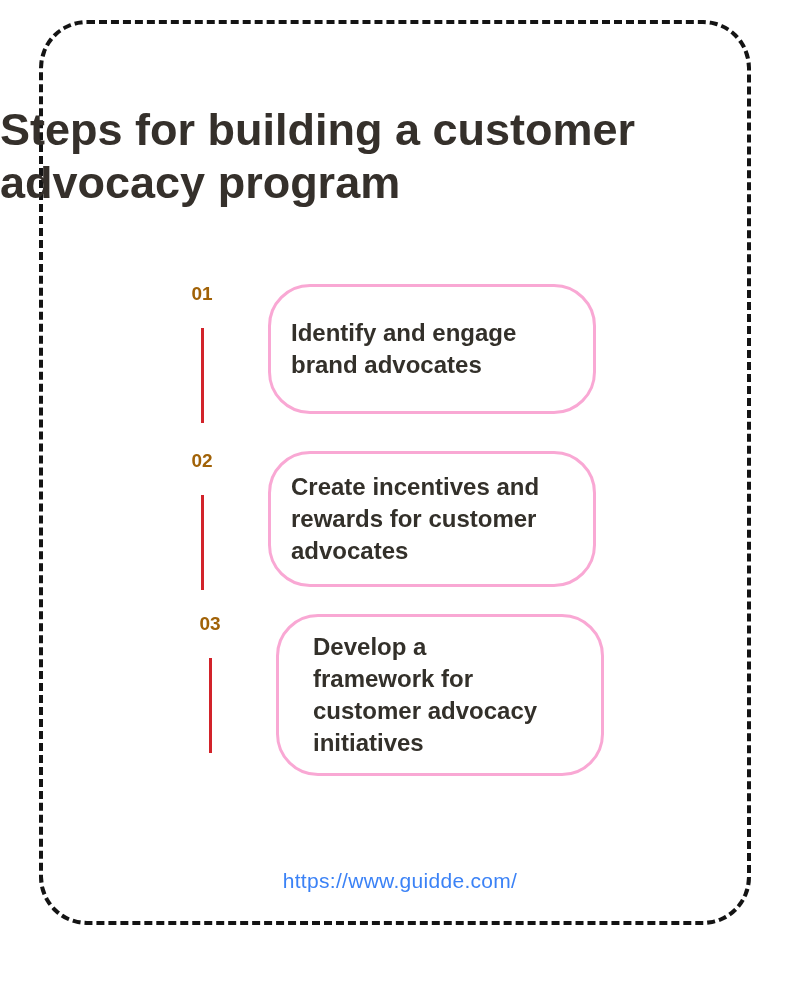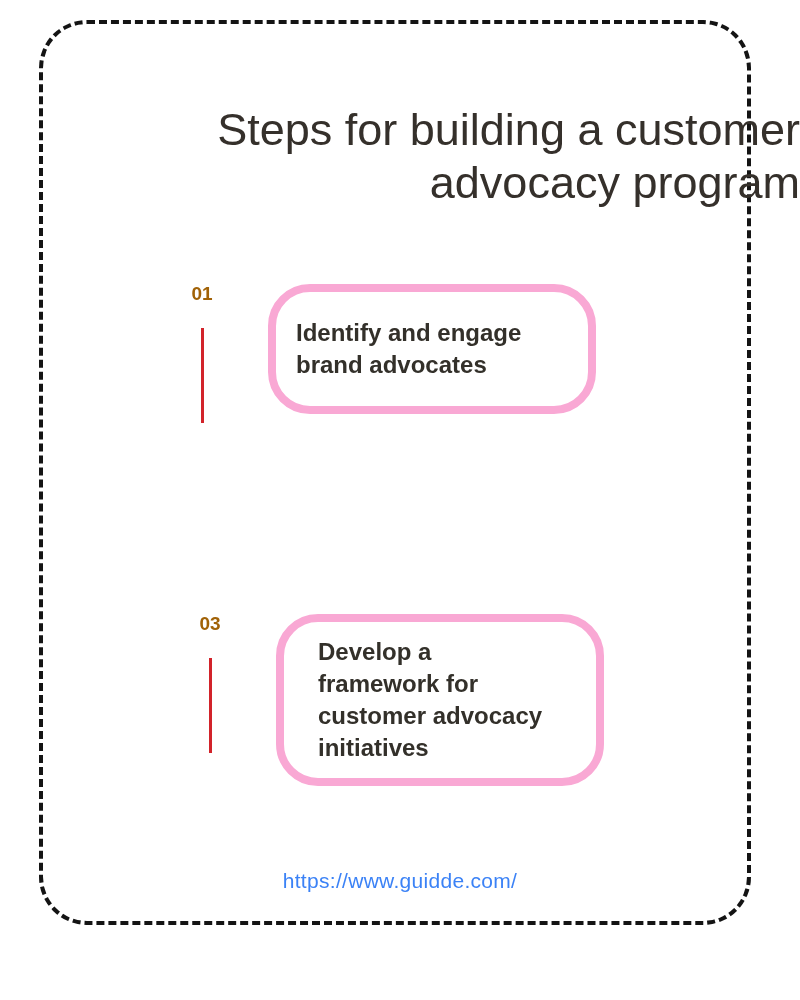--- a/index.html
+++ b/index.html
@@ -23,24 +23,24 @@
     border: 4px dashed #141414;
     border-radius: 48px;
     pointer-events: none;
   }
 
   .title {
     position: absolute;
     top: 103px;
     left: 0;
     width: 100%;
-    text-align: right;
+    text-align: left;
     font-size: 45px;
     line-height: 53px;
-    font-weight: normal;
+    font-weight: bold;
     color: #35302b;
     white-space: pre-line;
     letter-spacing: 0px;
   }
 
   .step {
     position: absolute;
     left: 0;
     width: 100%;
     height: 160px;
@@ -68,21 +68,21 @@
     margin: 20px auto 0 auto;
     background: #d2232a;
   }
 
   .step-box {
     position: absolute;
     left: 268px;
     top: 4px;
     width: 328px;
     min-height: 130px;
-    border: 8px solid #f9a8d4;
+    border: 3px solid #f9a8d4;
     border-radius: 42px;
     background: #ffffff;
     display: flex;
     align-items: center;
     padding: 14px 26px 14px 20px;
   }
   .step-text {
     font-size: 24px;
     line-height: 32px;
     font-weight: bold;
@@ -119,20 +119,31 @@
     <div class="num-col">
       <div class="step-number">01</div>
       <div class="step-line"></div>
     </div>
     <div class="step-box">
       <div class="step-text">Identify and engage
 brand advocates</div>
     </div>
   </div>
 
+  <div class="step step-2">
+    <div class="num-col">
+      <div class="step-number">02</div>
+      <div class="step-line"></div>
+    </div>
+    <div class="step-box">
+      <div class="step-text">Create incentives and
+rewards for customer
+advocates</div>
+    </div>
+  </div>
 
   <div class="step step-3">
     <div class="num-col">
       <div class="step-number">03</div>
       <div class="step-line"></div>
     </div>
     <div class="step-box">
       <div class="step-text">Develop a
 framework for
 customer advocacy

